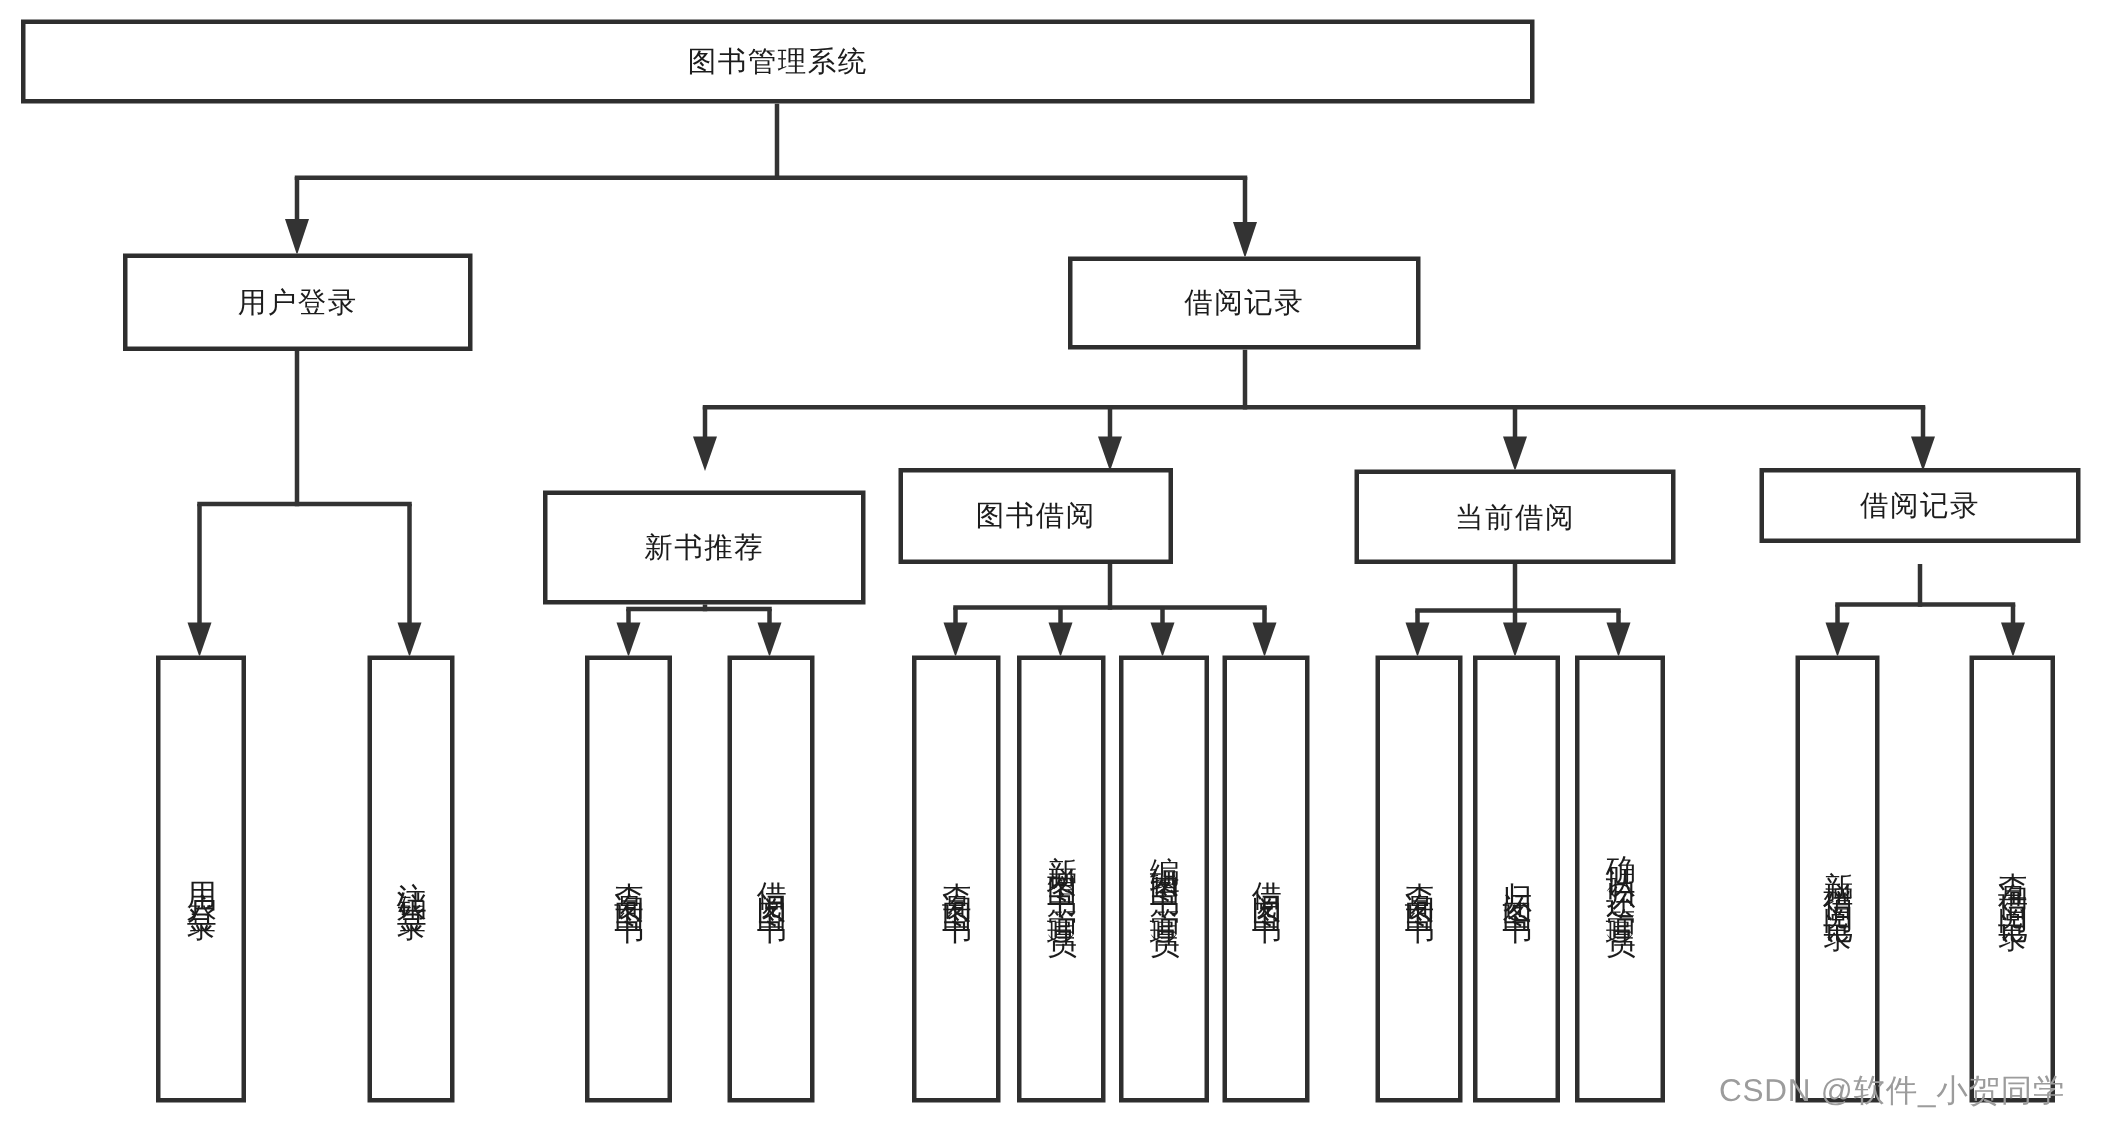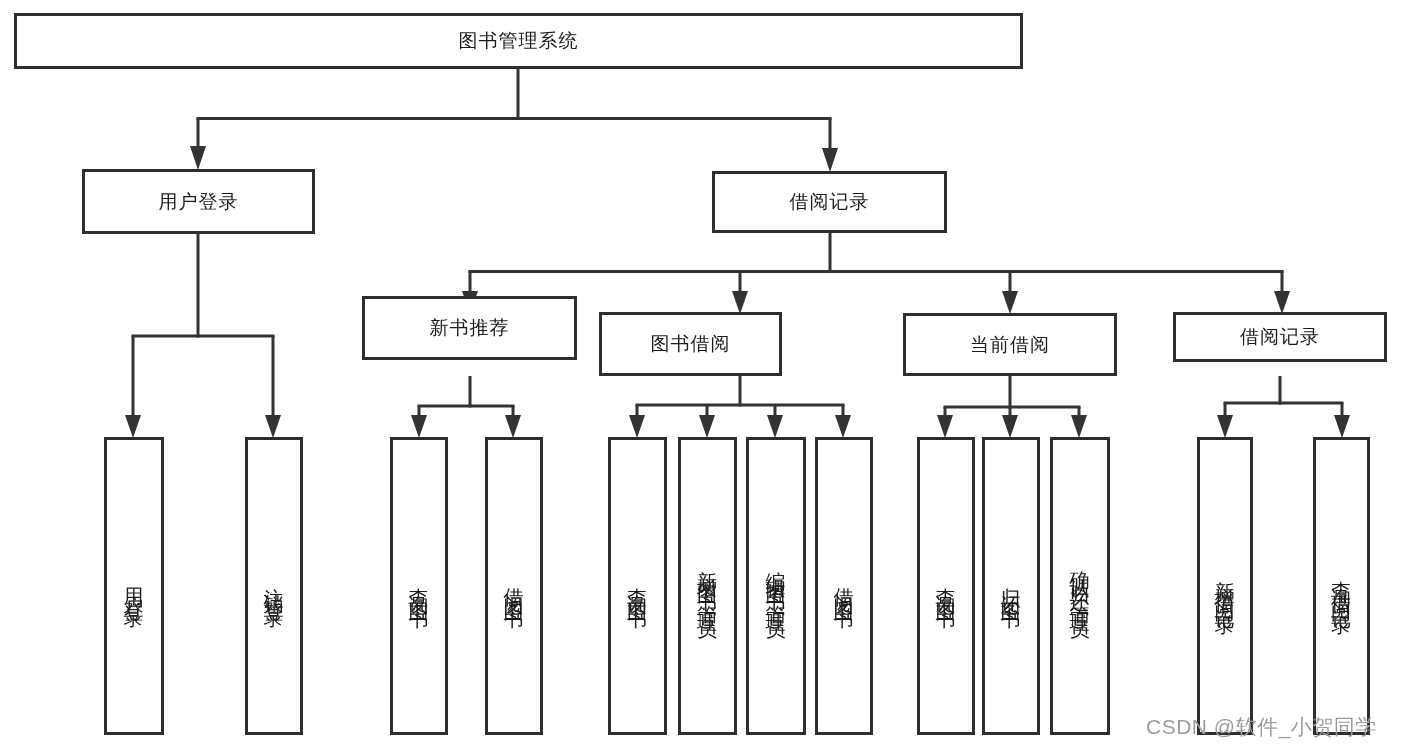--- a/index.html
+++ b/index.html
@@ -99,21 +99,21 @@
   <line x1="1342" y1="403" x2="1342" y2="418"></line>
   <polygon points="1217,415 1233,415 1225,438"></polygon>
   <polygon points="1334,415 1350,415 1342,438"></polygon>
 </svg>
 
 <div class="box h" style="left:14px;top:13px;width:1009px;height:56px">图书管理系统</div>
 
 <div class="box h" style="left:82px;top:169px;width:233px;height:65px">用户登录</div>
 <div class="box h" style="left:712px;top:171px;width:235px;height:62px">借阅记录</div>
 
-<div class="box h" style="left:362px;top:296px;width:215px;height:64px">新书推荐</div>
+<div class="box h" style="left:362px;top:327px;width:215px;height:76px">新书推荐</div>
 <div class="box h" style="left:599px;top:312px;width:183px;height:64px">图书借阅</div>
 <div class="box h" style="left:903px;top:313px;width:214px;height:63px">当前借阅</div>
 <div class="box h" style="left:1173px;top:312px;width:214px;height:50px">借阅记录</div>
 
 <div class="box v" style="left:104px;top:437px;width:60px;height:298px">用户登录</div>
 <div class="box v" style="left:245px;top:437px;width:58px;height:298px">注销登录</div>
 
 <div class="box v" style="left:390px;top:437px;width:58px;height:298px">查询图书</div>
 <div class="box v" style="left:485px;top:437px;width:58px;height:298px">借阅图书</div>
 

